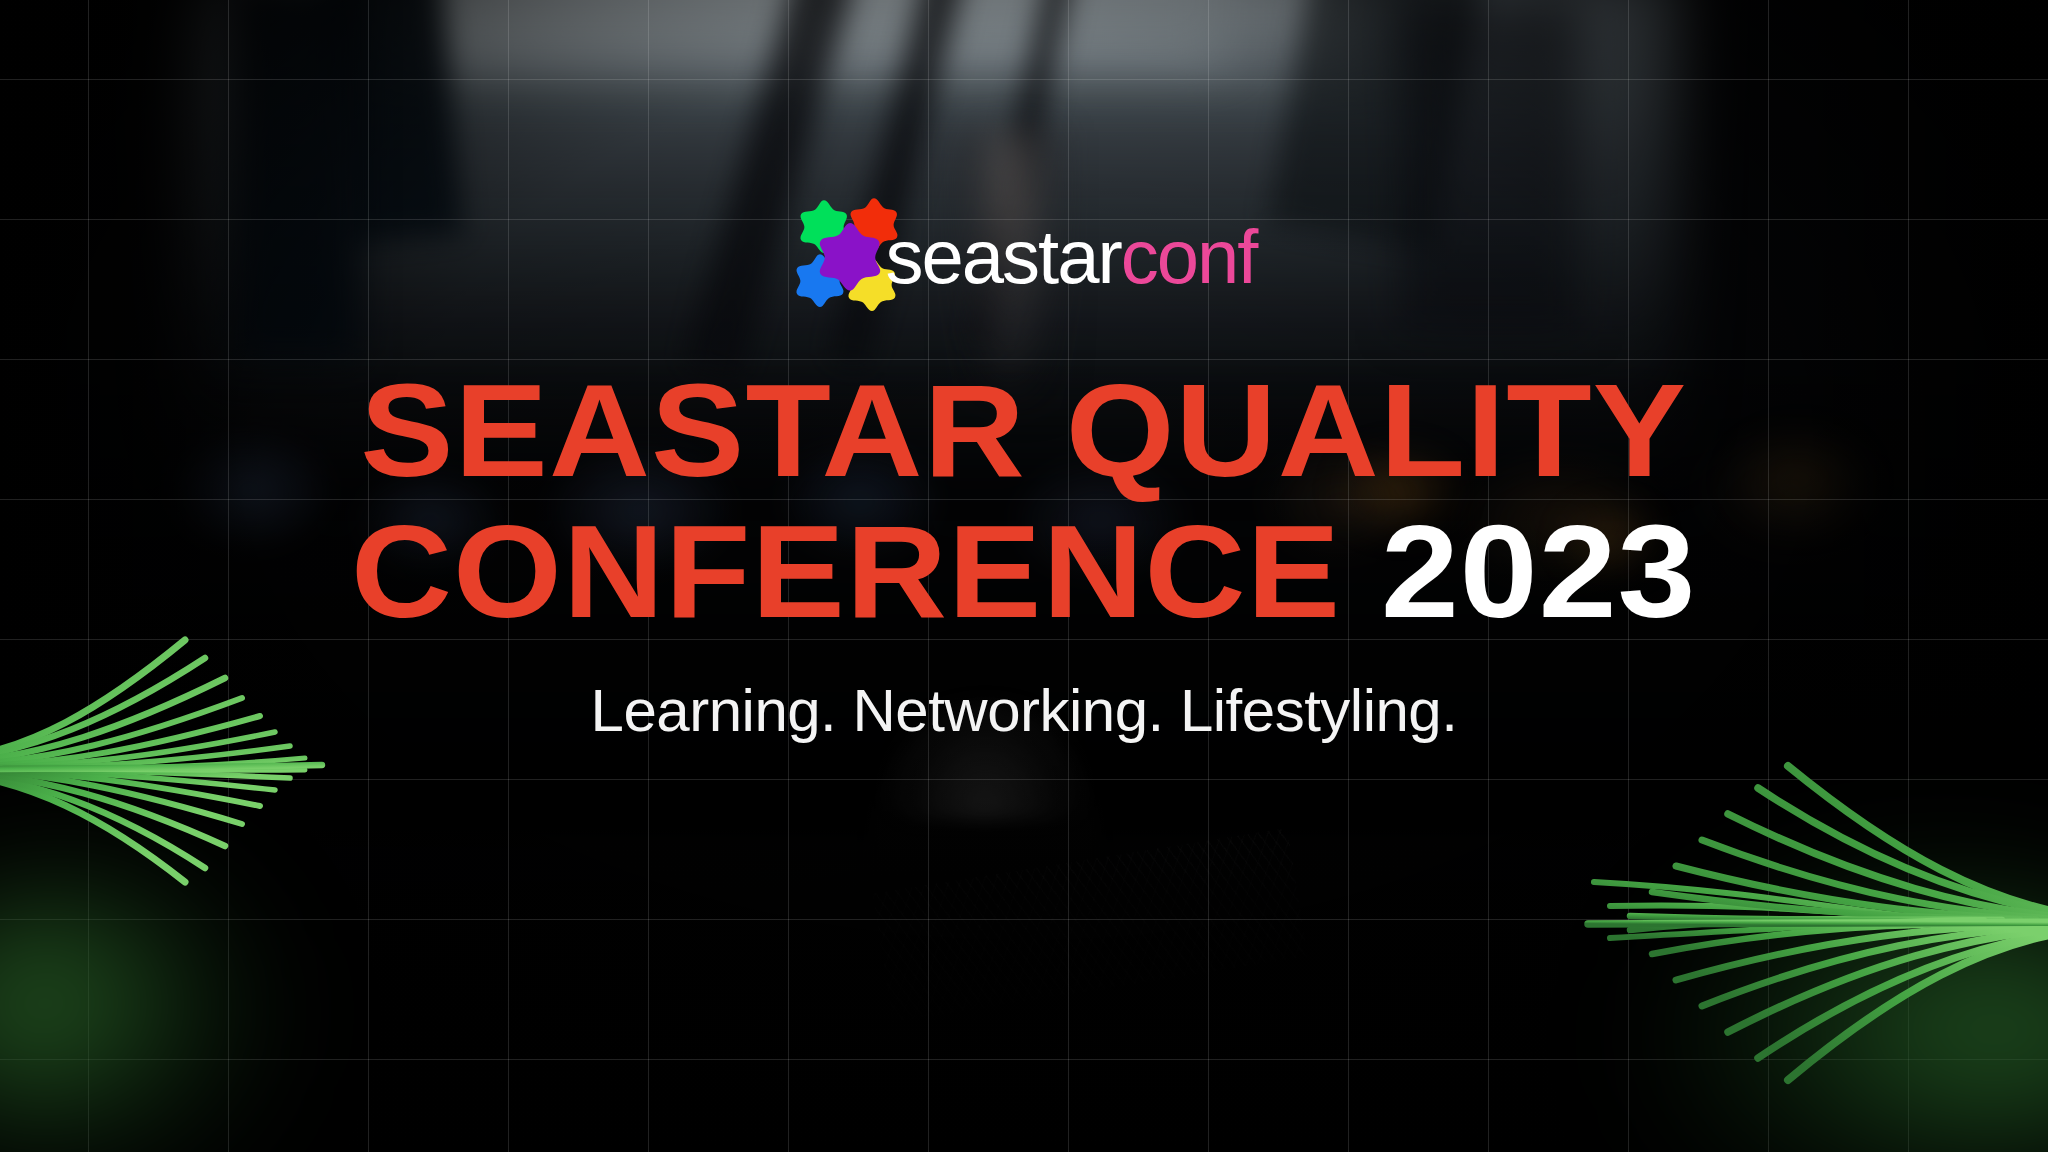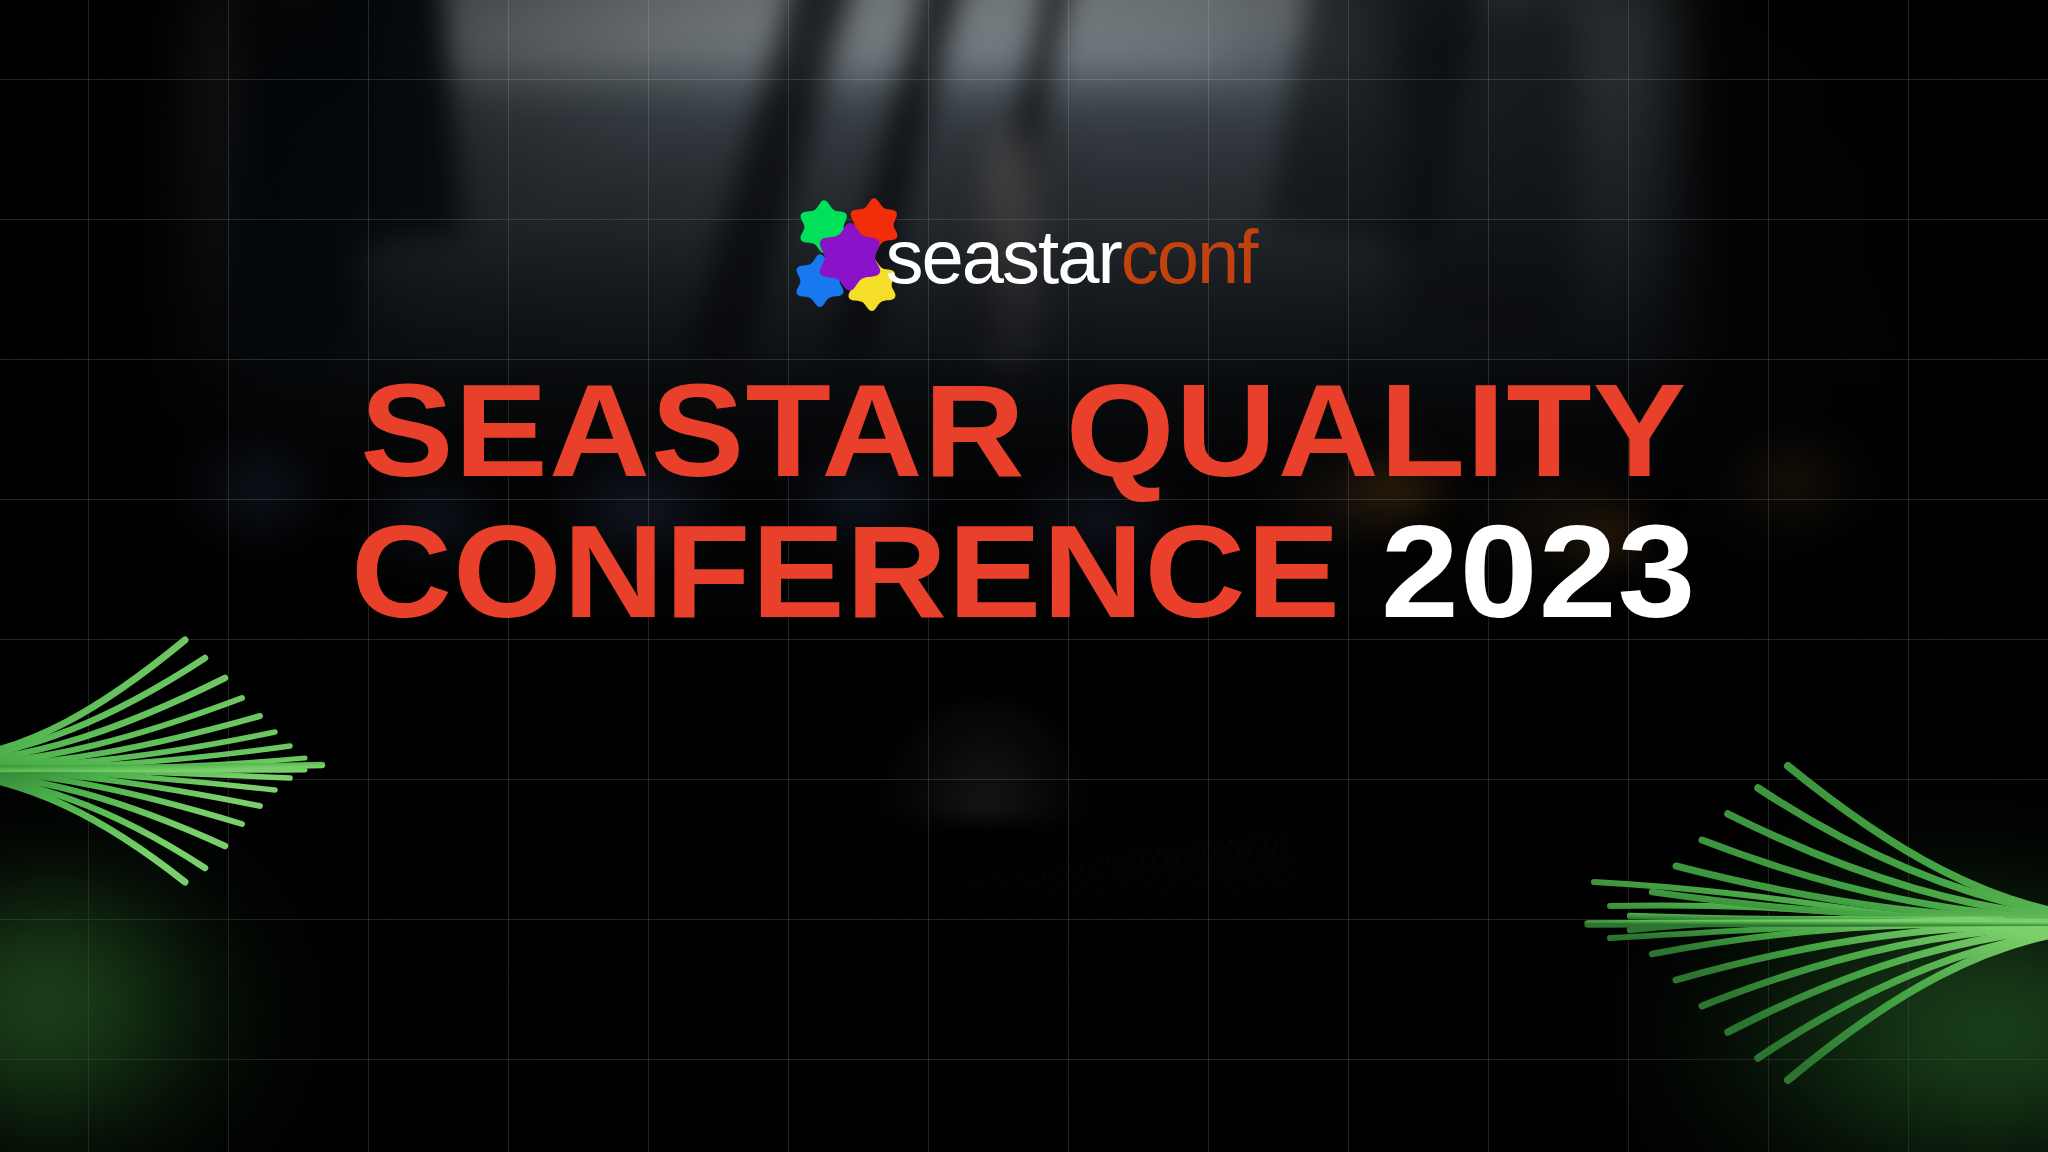--- a/index.html
+++ b/index.html
@@ -240,21 +240,21 @@
     font-family: "Liberation Sans", sans-serif;
     font-size: 76px;
     line-height: 1;
     letter-spacing: -2.0px;
     color: #ffffff;
     position: relative;
     z-index: 2;
     white-space: nowrap;
   }
   .wordmark .wm-bold  { font-weight: 400; }
-  .wordmark .wm-light { font-weight: 300; color: #c2410c; }
+  .wordmark .wm-light { font-weight: 300; color: #ec4899; }
 
   .event-dates {
     font-family: "Liberation Sans", sans-serif;
     font-weight: 700;
     font-size: 62px;
     letter-spacing: 0.5px;
     color: #ffffff;
     white-space: nowrap;
   }
 
@@ -429,15 +429,16 @@
 
     <h1 class="headline">
       <span class="hl-line">
         <span class="hl-accent">SEASTAR QUALITY</span>
       </span>
       <span class="hl-line">
         <span class="hl-accent">CONFERENCE</span><span class="hl-white"> 2023</span>
       </span>
     </h1>
 
+    <div class="tagline">Learning. Networking. Lifestyling.</div>
 
   </div>
 </div>
 
 </body></html>

